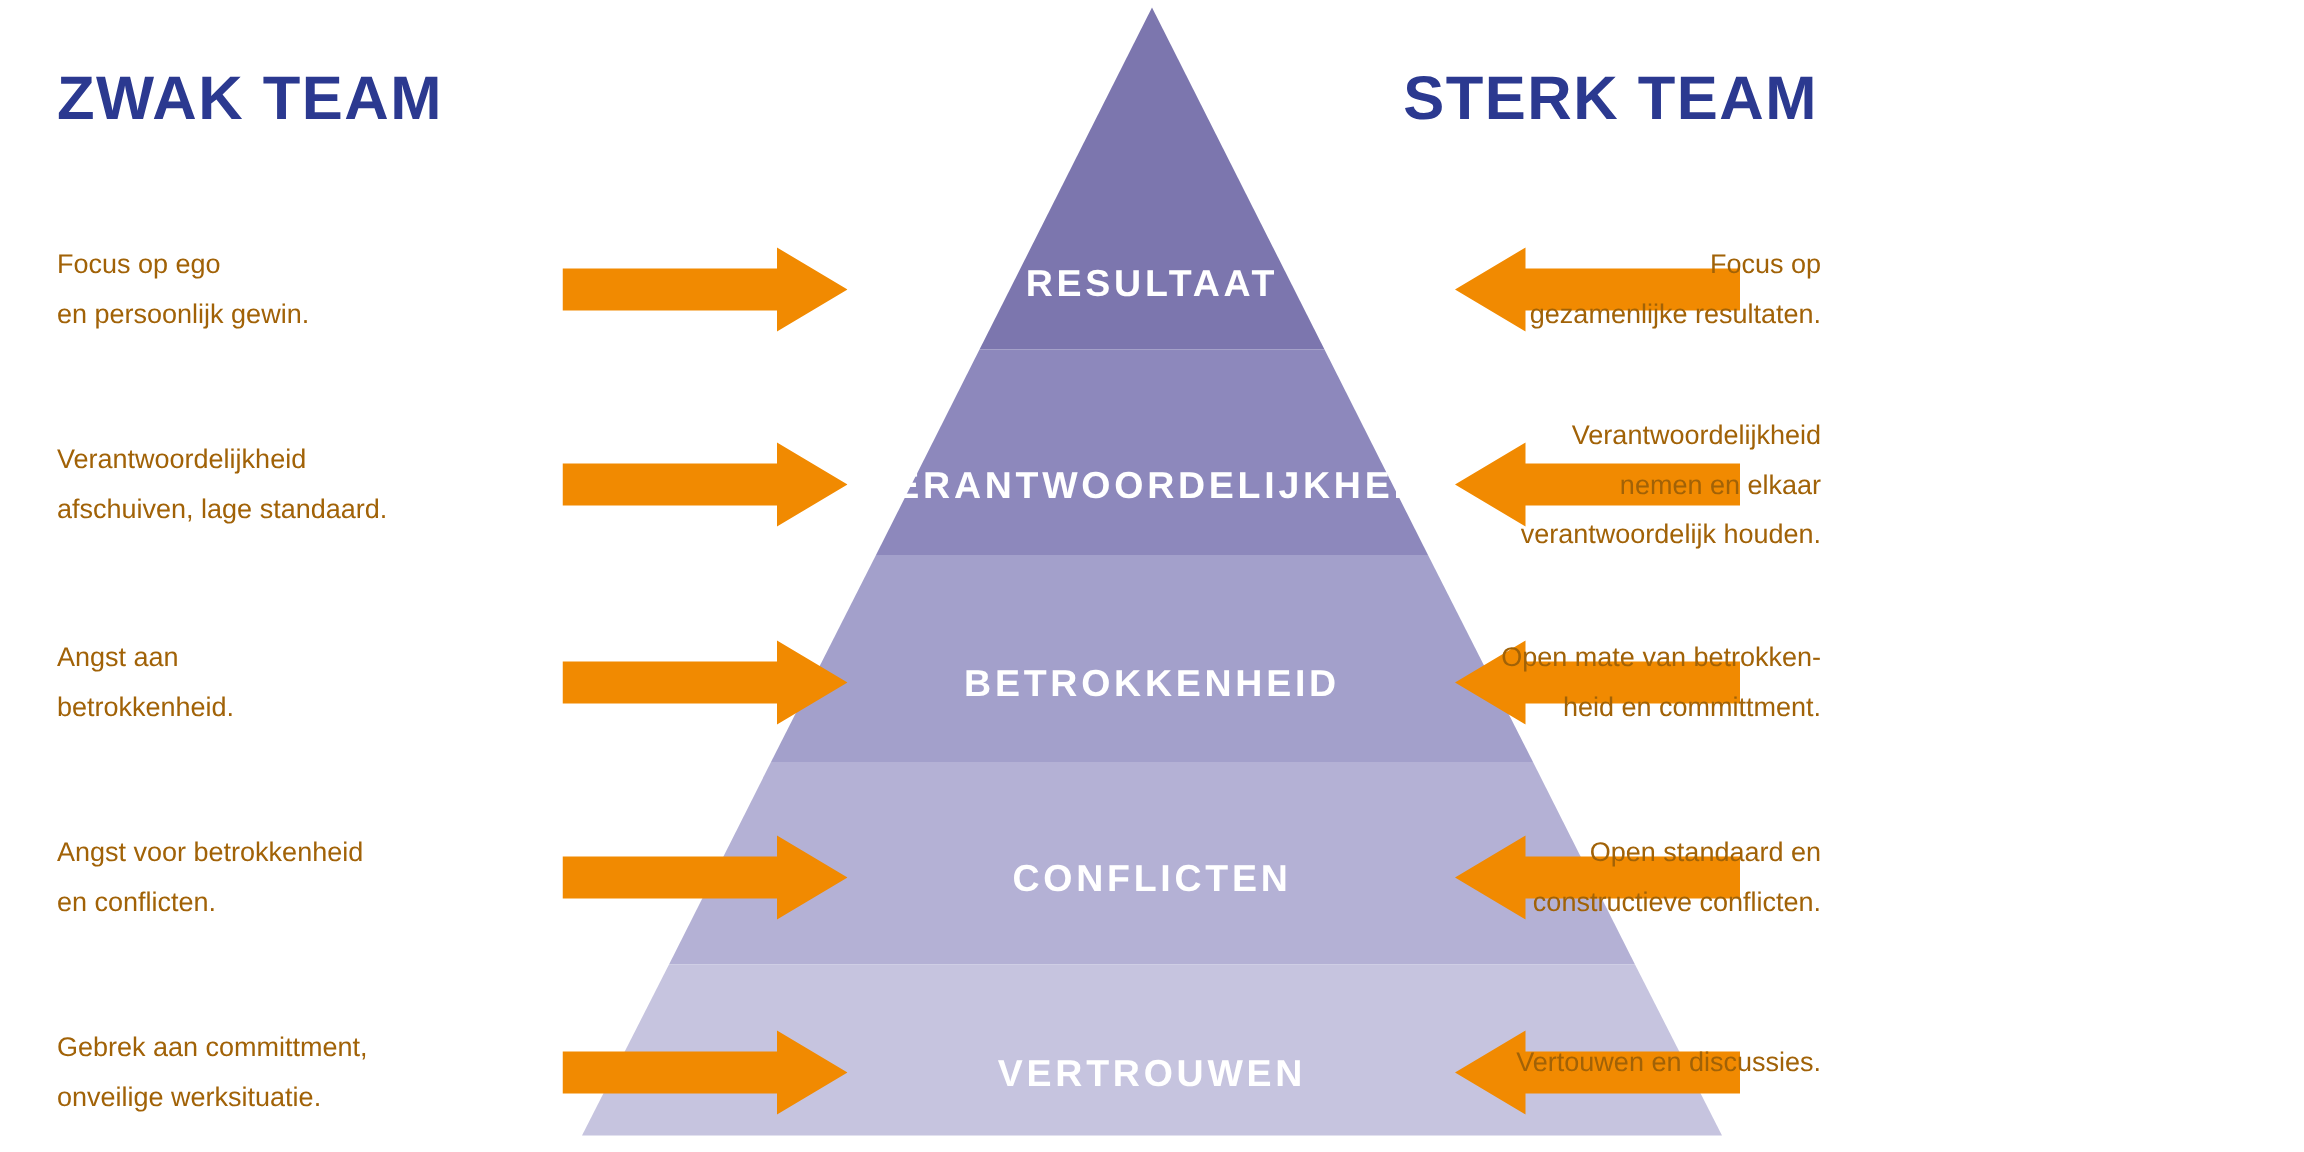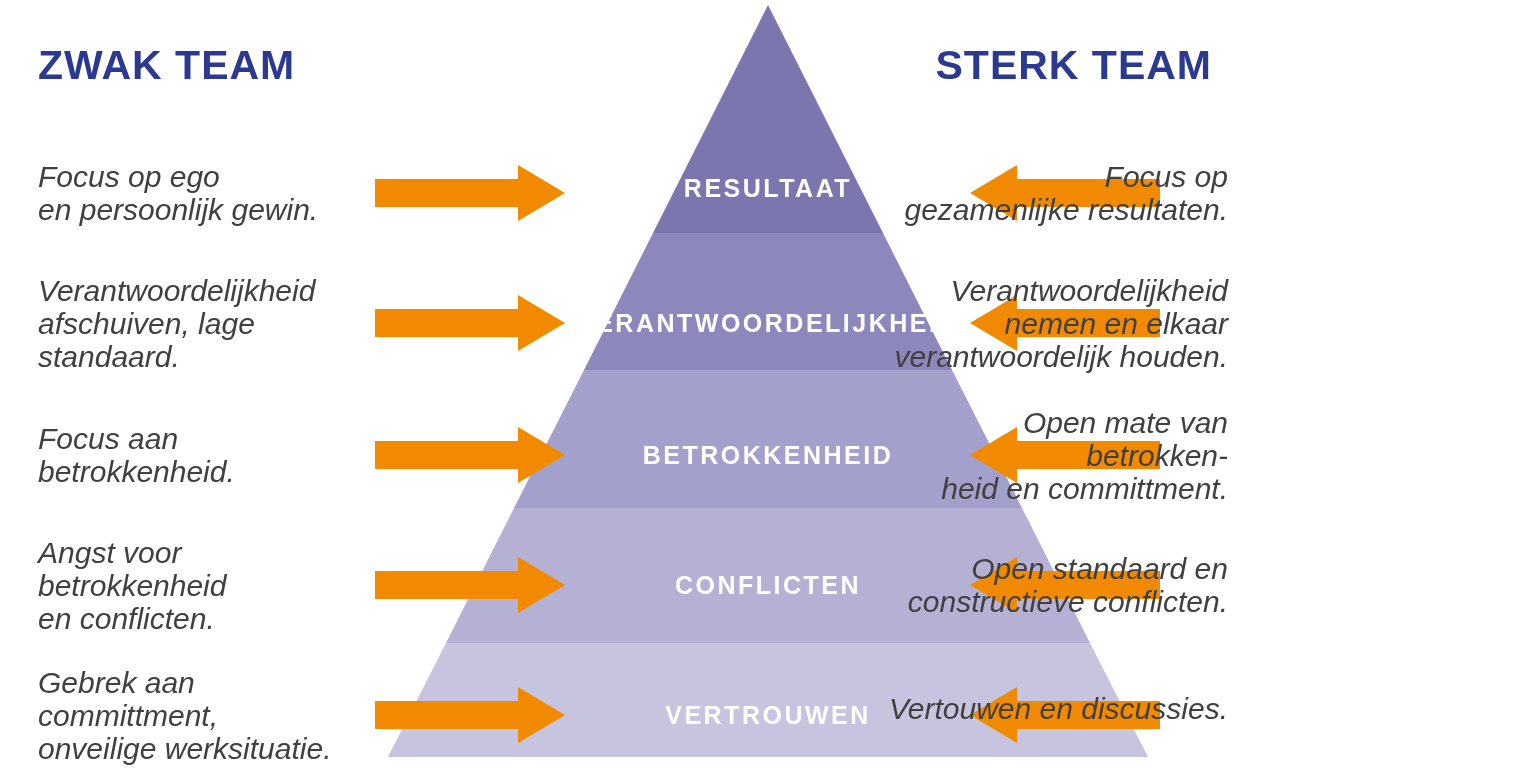--- a/index.html
+++ b/index.html
@@ -25,29 +25,28 @@
     font-size:25px;font-weight:bold;
     letter-spacing:2.5px;
     fill:#ffffff;
   }
   .row{
     position:absolute;
     height:110px;
     display:flex;align-items:center;
   }
   .side-text{
-    font-size:30px;line-height:33px;
-    color:#404040;
+    font-size:18px;line-height:33px;
+    color:#a16207;
     white-space:pre-line;
     width:100%;
-    font-style:italic;
   }
   .row.left-text-row{left:38px;width:330px;}
   .row.left-text-row .side-text{text-align:left;}
-  .row.right-text-row{right:24px;width:340px;}
+  .row.right-text-row{right:38px;width:340px;}
   .row.right-text-row .side-text{text-align:right;}
   .arrow{
     position:absolute;width:190px;height:60px;
   }
 </style>
 </head>
 <body>
 
 <div class="canvas">
 
@@ -93,21 +92,21 @@
   <svg class="arrow" style="left:970px;top:293px" viewBox="0 0 190 60">
     <polygon points="190,16 47,16 47,2 0,30 47,58 47,44 190,44" fill="#F18A01"></polygon>
   </svg>
   <div class="row right-text-row" style="top:268px">
     <div class="side-text">Verantwoordelijkheid
 nemen en elkaar
 verantwoordelijk houden.</div>
   </div>
 
   <div class="row left-text-row" style="top:400px">
-    <div class="side-text">Focus aan
+    <div class="side-text">Angst aan
 betrokkenheid.</div>
   </div>
   <svg class="arrow" style="left:375px;top:425px" viewBox="0 0 190 60">
     <polygon points="0,16 143,16 143,2 190,30 143,58 143,44 0,44" fill="#F18A01"></polygon>
   </svg>
   <svg class="arrow" style="left:970px;top:425px" viewBox="0 0 190 60">
     <polygon points="190,16 47,16 47,2 0,30 47,58 47,44 190,44" fill="#F18A01"></polygon>
   </svg>
   <div class="row right-text-row" style="top:400px">
     <div class="side-text">Open mate van betrokken-

